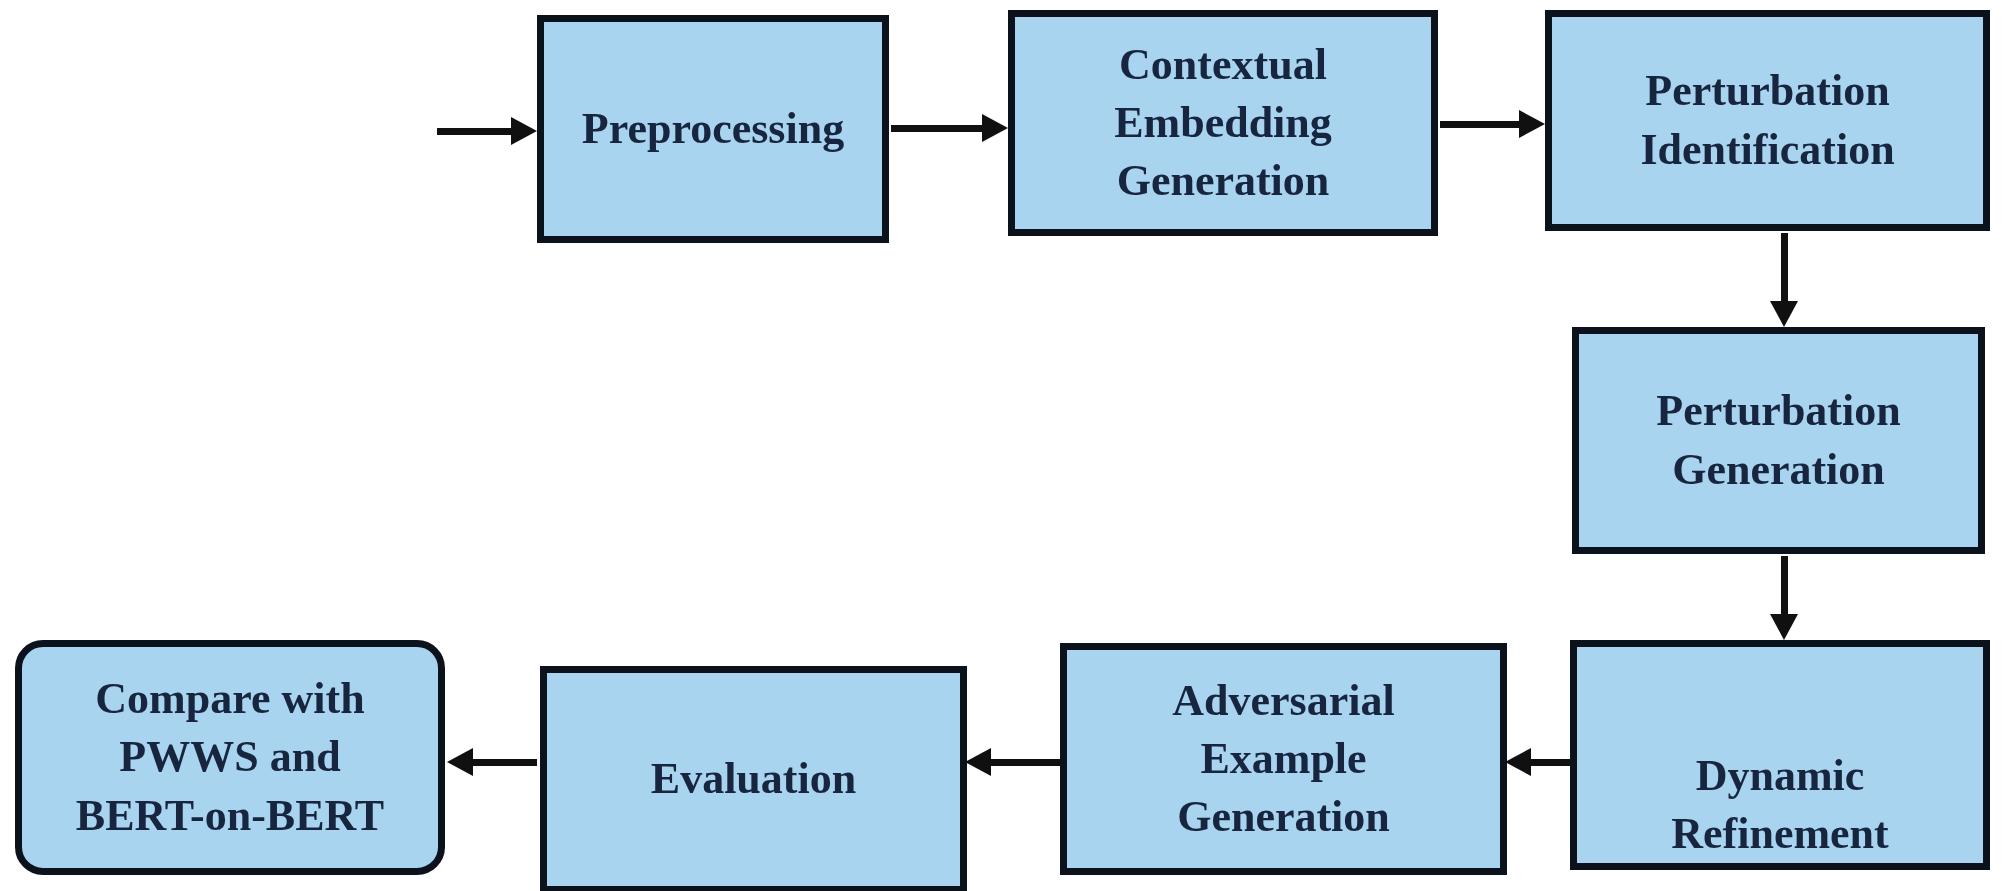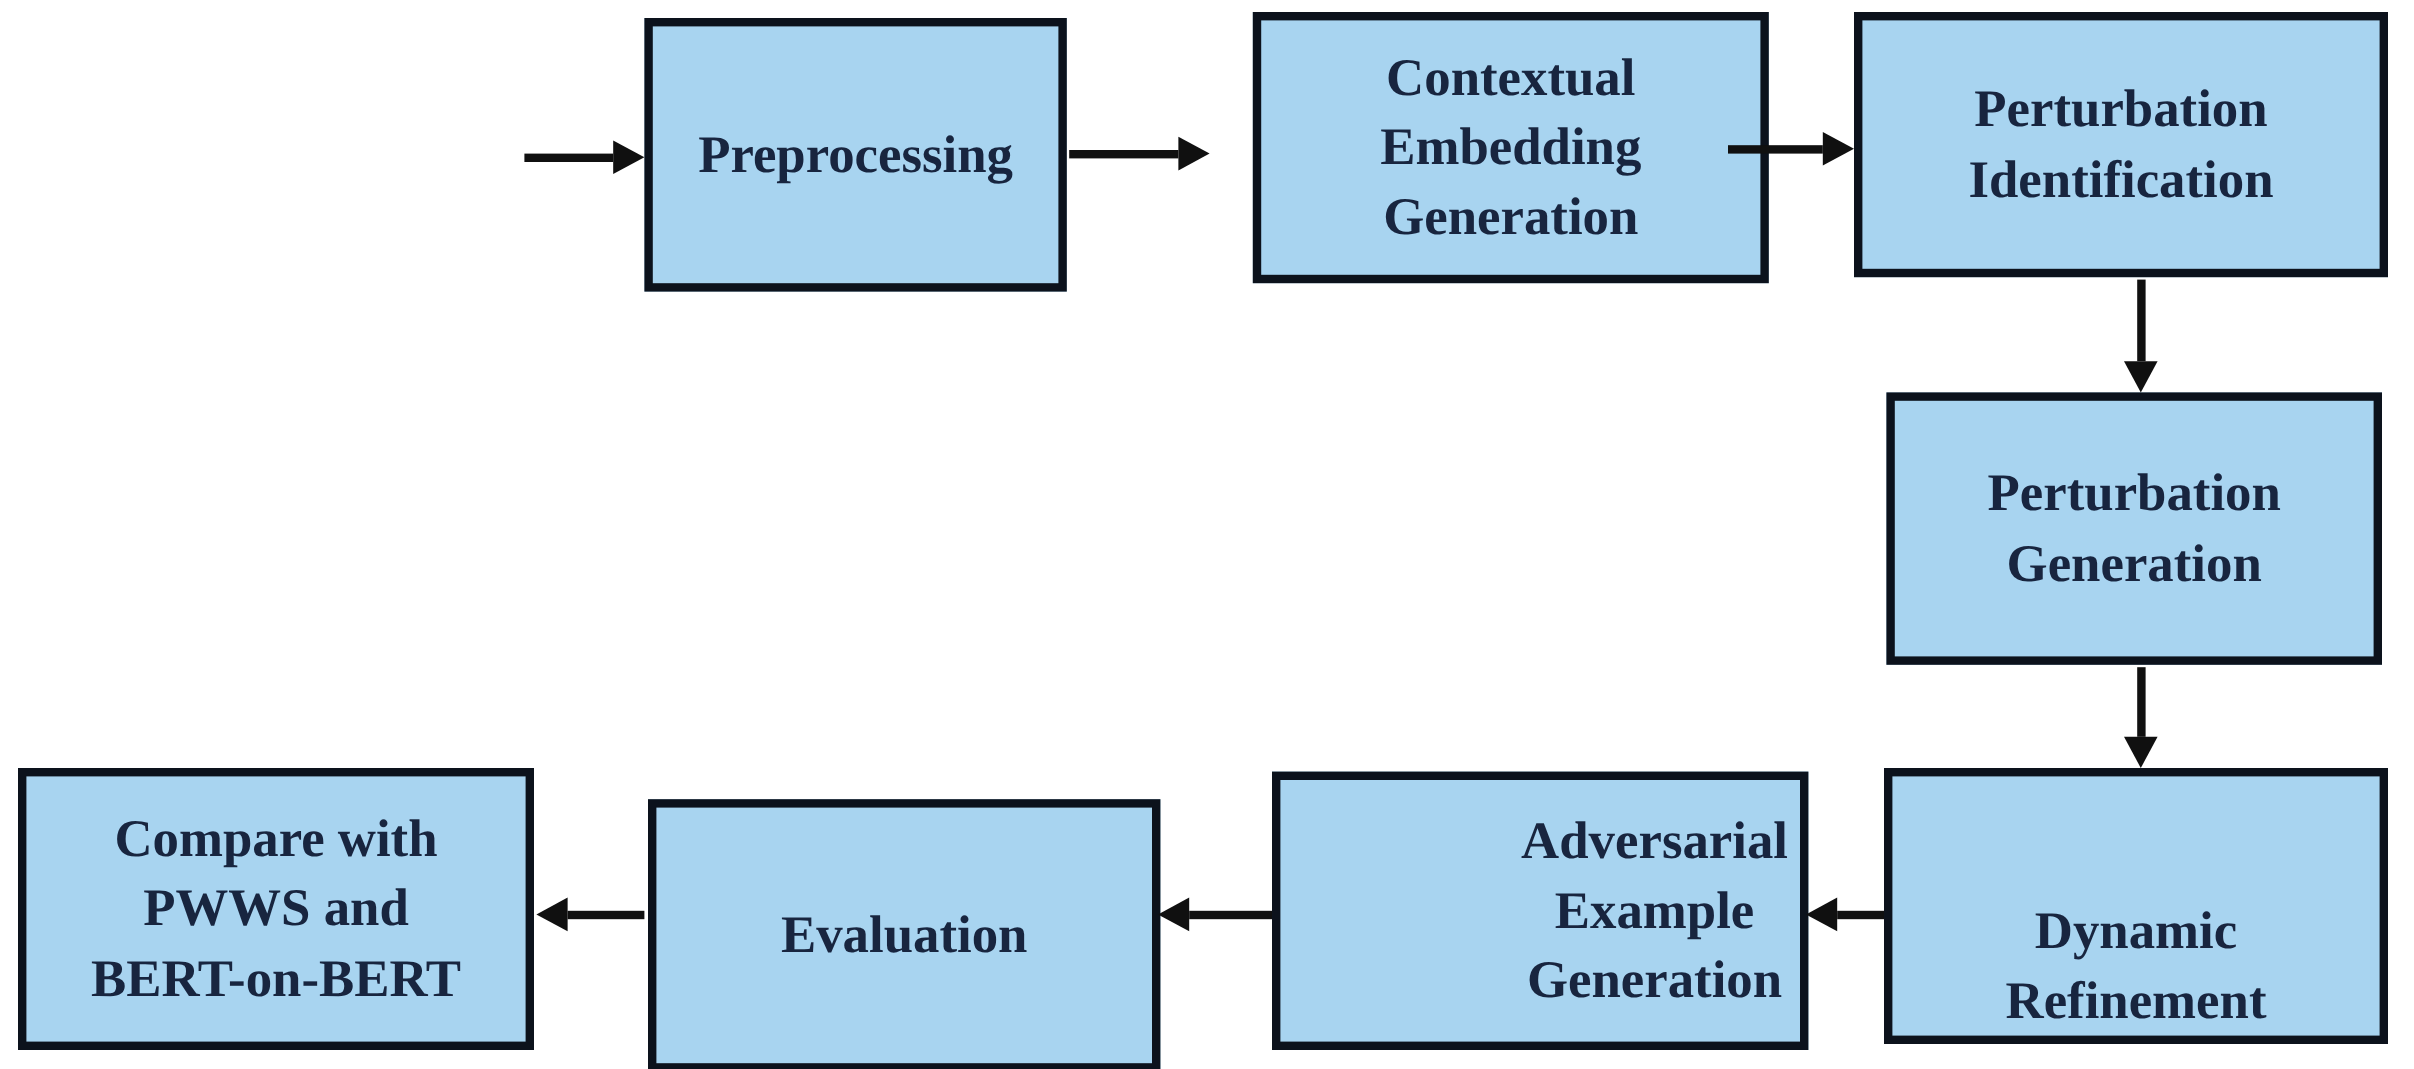--- a/index.html
+++ b/index.html
@@ -32,27 +32,27 @@
     color: var(--text-color);
     font-weight: bold;
     font-size: 44px;
     line-height: 1.32;
     white-space: pre-line;
     padding: 0 10px;
   }
   
   .n1 { left: 10px;   top: 25px;  width: 425px; height: 216px; }
   .n2 { left: 537px;  top: 15px;  width: 352px; height: 228px; justify-content: center; }
-  .n3 { left: 1008px; top: 10px;  width: 430px; height: 226px; margin-left: 36px; }
+  .n3 { left: 1008px; top: 10px;  width: 430px; height: 226px; }
   .n4 { left: 1545px; top: 10px;  width: 445px; height: 221px; }
   .n5 { left: 1572px; top: 327px; width: 413px; height: 227px; }
   .n6 { left: 1570px; top: 640px; width: 420px; height: 230px; align-items: flex-end; }
-  .n7 { left: 1060px; top: 643px; width: 447px; height: 232px; justify-content: flex-end; }
+  .n7 { left: 1060px; top: 643px; width: 447px; height: 232px; }
   .n8 { left: 540px;  top: 666px; width: 427px; height: 227px; }
-  .n9 { left: 15px;   top: 640px; width: 430px; height: 235px; }
+  .n9 { left: 15px;   top: 640px; width: 430px; height: 235px; border-radius: 28px; }
 
   
   .arrow { position: absolute; display: flex; }
   .arrow.h { flex-direction: row; align-items: center; height: 28px; }
   .arrow.v { flex-direction: column; align-items: center; width: 28px; }
   .shaft-h { height: 7px; background: var(--arrow-color); flex: 1 1 auto; }
   .shaft-v { width: 7px; background: var(--arrow-color); flex: 1 1 auto; }
   .head-right {
     width: 0; height: 0; flex: 0 0 auto;
     border-top: 14px solid transparent;

